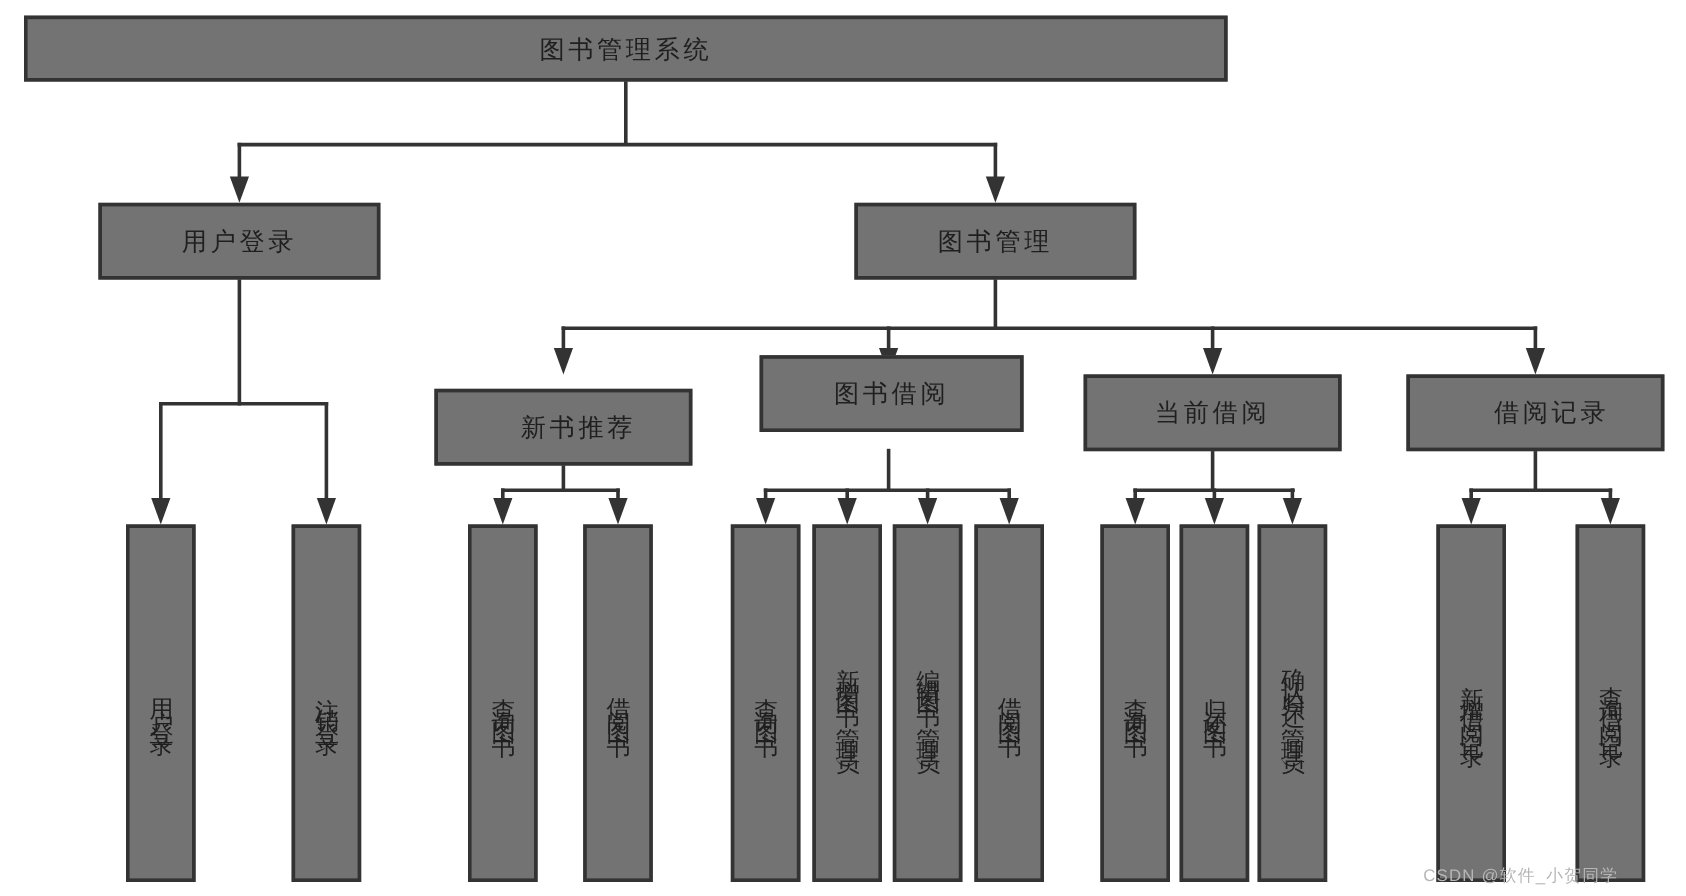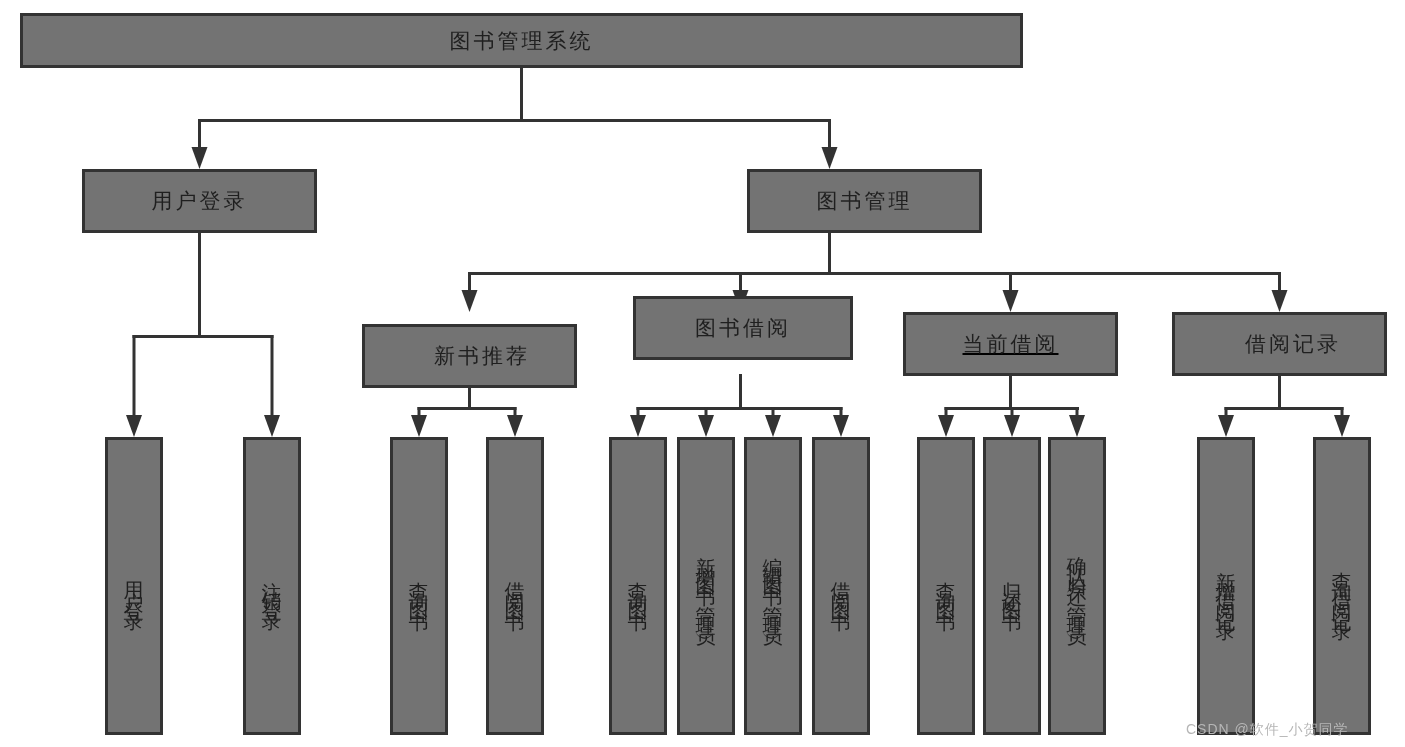--- a/index.html
+++ b/index.html
@@ -106,31 +106,31 @@
     </g>
   </svg>
 
   <div class="box" style="left:20px;top:13px;width:1003px;height:55px;">
     <span class="hlabel">图书管理系统</span>
   </div>
 
   <div class="box" style="left:82px;top:169px;width:235px;height:64px;">
     <span class="hlabel">用户登录</span>
   </div>
-  <div class="box" style="left:712px;top:169px;width:235px;height:64px;margin-left:35px;">
+  <div class="box" style="left:712px;top:169px;width:235px;height:64px;">
     <span class="hlabel">图书管理</span>
   </div>
 
   <div class="box" style="left:362px;top:324px;width:215px;height:64px;padding-left:25px;">
     <span class="hlabel">新书推荐</span>
   </div>
   <div class="box" style="left:633px;top:296px;width:220px;height:64px;">
     <span class="hlabel">图书借阅</span>
   </div>
-  <div class="box" style="left:903px;top:312px;width:215px;height:64px;text-decoration:underline;">
+  <div class="box" style="left:903px;top:312px;width:215px;height:64px;">
     <span class="hlabel">当前借阅</span>
   </div>
   <div class="box" style="left:1172px;top:312px;width:215px;height:64px;padding-left:27px;">
     <span class="hlabel">借阅记录</span>
   </div>
 
   <div class="box" style="left:105px;top:437px;width:58px;height:298px;">
     <span class="vlabel">用户登录</span>
   </div>
   <div class="box" style="left:243px;top:437px;width:58px;height:298px;">

